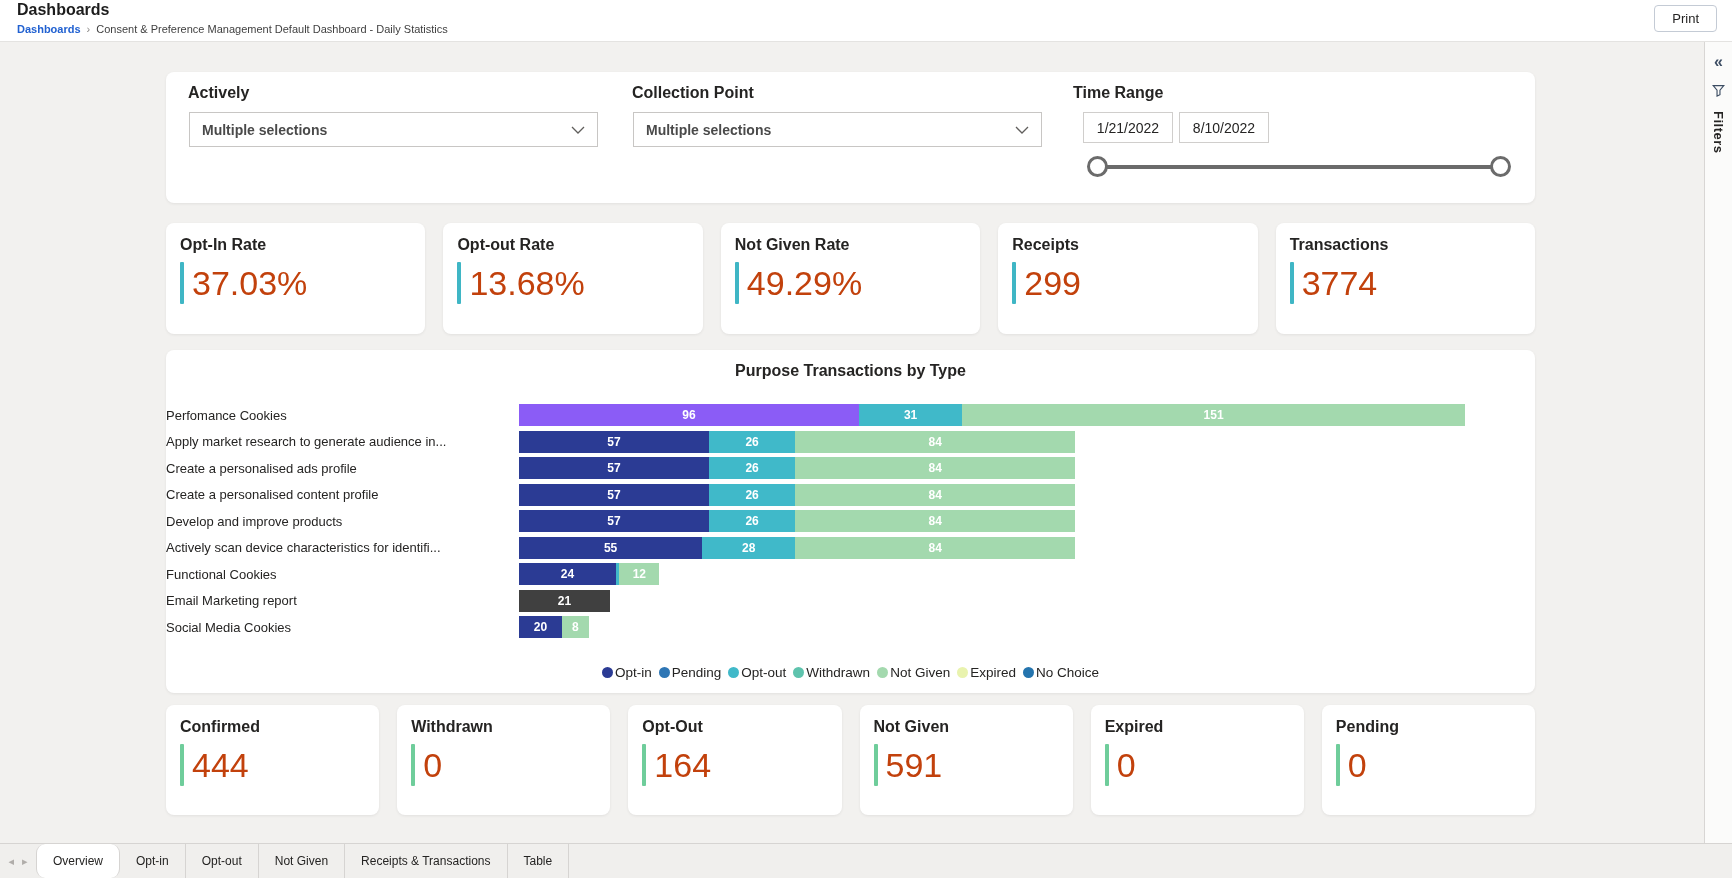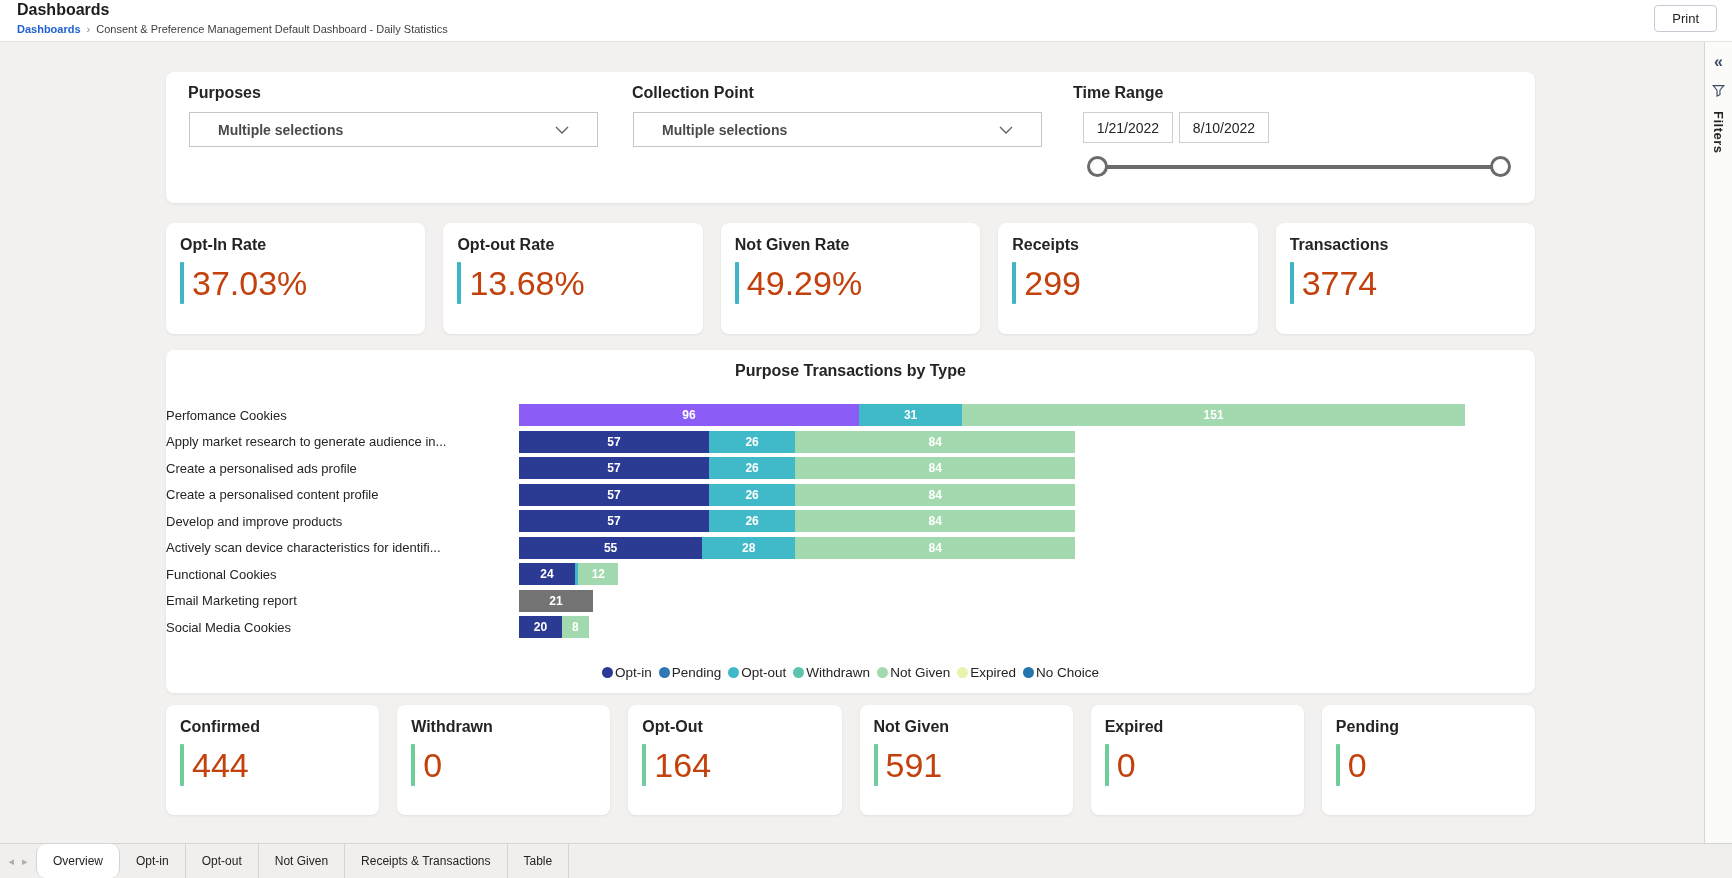--- a/index.html
+++ b/index.html
@@ -21,21 +21,21 @@
   .rail-funnel { cursor:pointer; line-height:0; }
   .rail-label { writing-mode:vertical-rl; font-size:13px; font-weight:600; color:#252423; letter-spacing:.5px; }
 
   
   .main { position:absolute; top:42px; left:0; right:29px; bottom:35px; }
   .card { background:#fff; border-radius:8px; box-shadow:0 1px 3px rgba(0,0,0,.07); }
 
   
   .filter-card { position:absolute; left:166px; top:30px; width:1369px; height:131px; }
   .f-label { position:absolute; font-size:16px; font-weight:600; color:#252423; top:12px; }
-  .dropdown { position:absolute; top:40px; height:35px; background:#fff; border:1px solid #c8c6c4; display:flex; align-items:center; justify-content:space-between; padding:0 28px; cursor:pointer; }
+  .dropdown { position:absolute; top:40px; height:35px; background:#fff; border:1px solid #c8c6c4; display:flex; align-items:center; justify-content:space-between; padding:0 12px; cursor:pointer; }
   .dd-value { font-size:14px; font-weight:600; color:#4a4a4a; }
   .dd-chevron { line-height:0; }
   .date-box { position:absolute; top:40px; width:90px; height:31px; border:1px solid #d0cecc; background:#fff; font-size:14px; color:#252423; display:flex; align-items:center; justify-content:center; cursor:text; }
   .slider { position:absolute; left:921px; top:84px; width:424px; height:22px; }
   .slider-track { position:absolute; left:10px; right:10px; top:9px; height:4px; background:#6b6b6b; border-radius:2px; }
   .slider-handle { position:absolute; top:0; width:21px; height:21px; border-radius:50%; background:#fff; border:3px solid #6b6b6b; cursor:grab; }
   .slider-handle.left { left:0; }
   .slider-handle.right { right:0; }
 
   
@@ -87,21 +87,21 @@
     <svg width="13" height="13" viewBox="0 0 16 16">
         <path d="M1.5 2h13L9.8 7.6v5.6l-3.6 1.6V7.6L1.5 2z" fill="none" stroke="#3c4d63" stroke-width="1.4"></path>
       </svg>
   </span>
   <span class="rail-label">Filters</span>
 </aside>
 
 <main class="main">
 
   <section class="card filter-card">
-    <div class="f-label" style="left:22px;">Purposes</div>
+    <div class="f-label" style="left:22px;">Actively</div>
     <div class="dropdown" style="left:23px; width:409px;">
       <span class="dd-value">Multiple selections</span>
       <span class="dd-chevron">
         <svg width="14" height="8" viewBox="0 0 14 8">
             <polyline points="1,1 7,7 13,1" fill="none" stroke="#605e5c" stroke-width="1.3"></polyline>
           </svg>
       </span>
     </div>
 
     <div class="f-label" style="left:466px;">Collection Point</div>
@@ -209,29 +209,29 @@
           <div class="chart-cat">Actively scan device characteristics for identifi...</div>
           <div class="chart-bars">
             <div class="chart-seg" style="width: 183.15px; background: rgb(43, 59, 148);">55</div>
             <div class="chart-seg" style="width: 93.24px; background: rgb(64, 185, 201);">28</div>
             <div class="chart-seg" style="width: 279.72px; background: rgb(163, 217, 174);">84</div>
           </div>
         </div>
         <div class="chart-row">
           <div class="chart-cat">Functional Cookies</div>
           <div class="chart-bars">
-            <div class="chart-seg" style="width: 56px; background: rgb(43, 59, 148);">24</div>
+            <div class="chart-seg" style="width: 97px; background: rgb(43, 59, 148);">24</div>
             <div class="chart-seg" style="width: 3.33px; background: rgb(64, 185, 201);"></div>
             <div class="chart-seg" style="width: 39.96px; background: rgb(163, 217, 174);">12</div>
           </div>
         </div>
         <div class="chart-row">
           <div class="chart-cat">Email Marketing report</div>
           <div class="chart-bars">
-            <div class="chart-seg" style="width: 74px; background: #737373;">21</div>
+            <div class="chart-seg" style="width: 91px; background: #404040;">21</div>
           </div>
         </div>
         <div class="chart-row">
           <div class="chart-cat">Social Media Cookies</div>
           <div class="chart-bars">
             <div class="chart-seg" style="width: 43px; background: rgb(43, 59, 148);">20</div>
             <div class="chart-seg" style="width: 26.64px; background: rgb(163, 217, 174);">8</div>
           </div>
         </div>
       </div>

